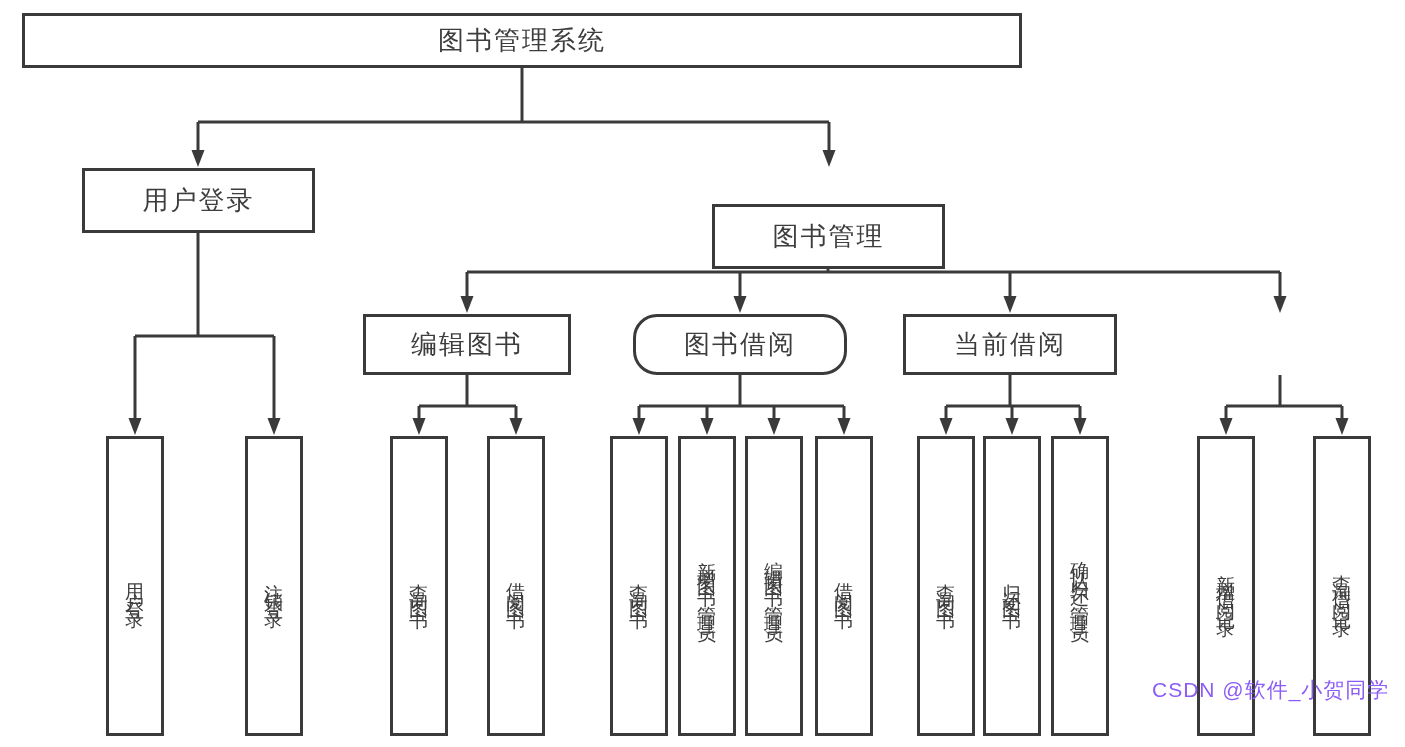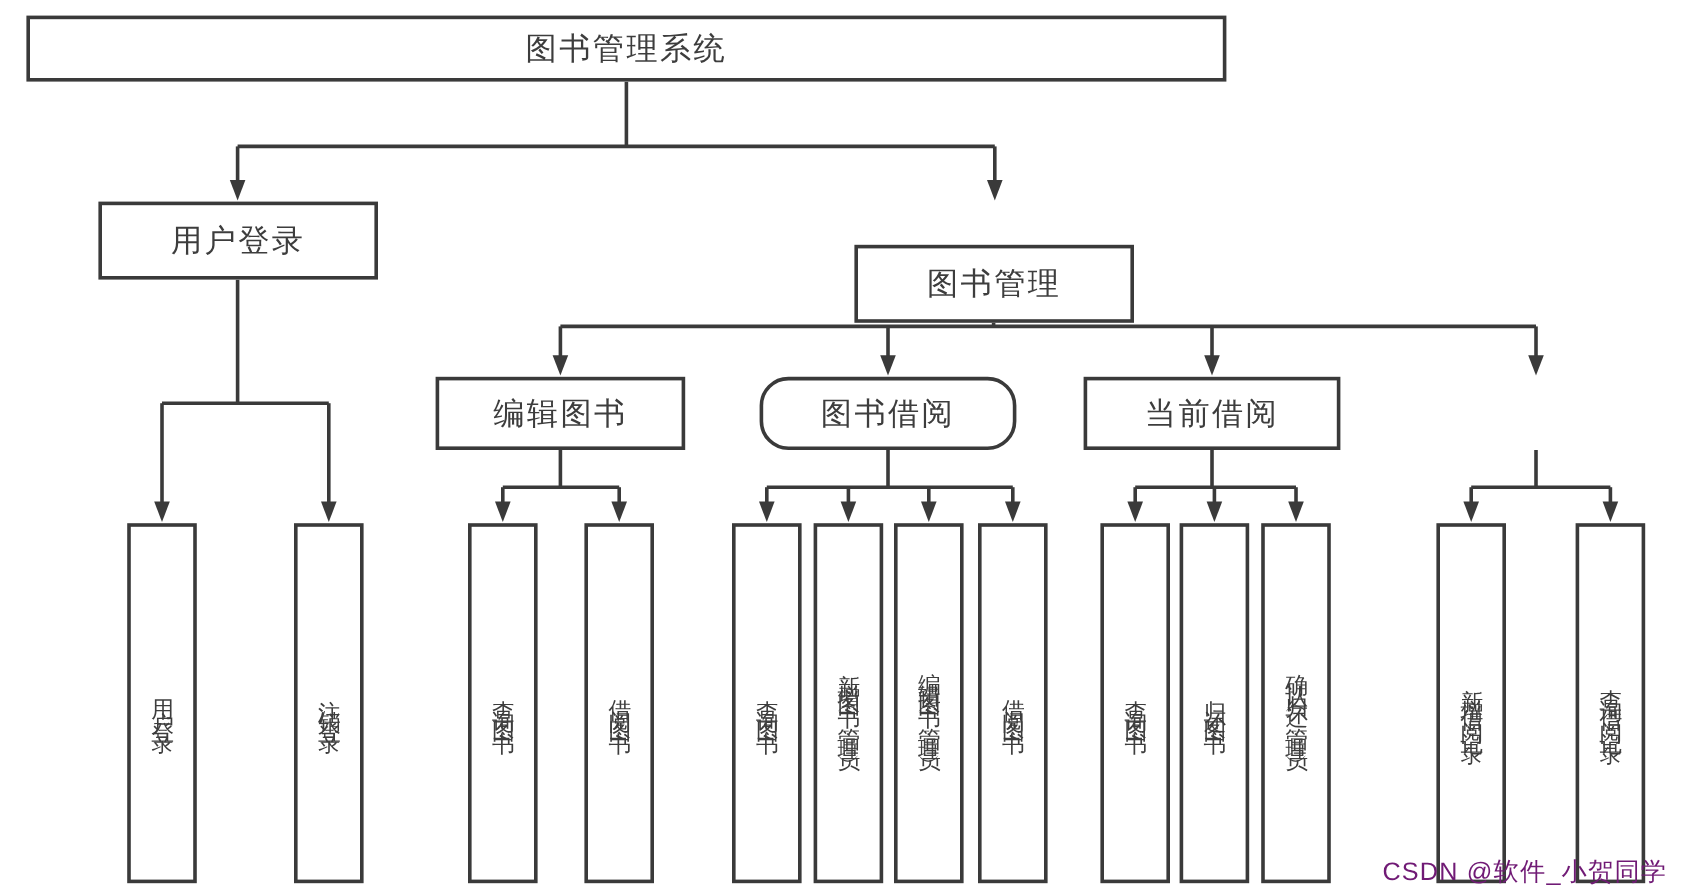--- a/index.html
+++ b/index.html
@@ -34,23 +34,23 @@
   .node.v {
     writing-mode: vertical-rl;
     text-orientation: mixed;
     font-size: 19px;
     letter-spacing: 9px;
     line-height: 1;
   }
   .watermark {
     position: absolute;
     left: 1152px;
-    top: 712px;
+    top: 676px;
     font-size: 21px;
-    color: #701a75;
+    color: #8b5cf6;
     letter-spacing: 1px;
     white-space: nowrap;
   }
 </style>
 </head>
 <body>
 
 <div class="canvas">
 
   <svg class="connectors" xmlns="http://www.w3.org/2000/svg">

